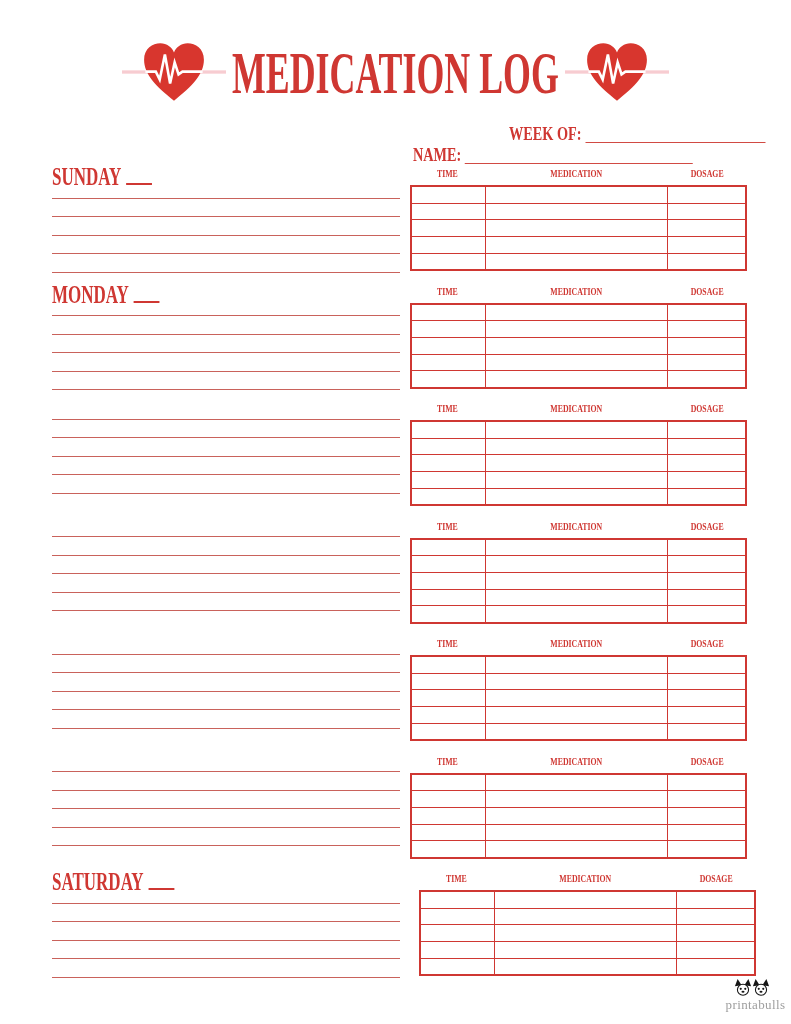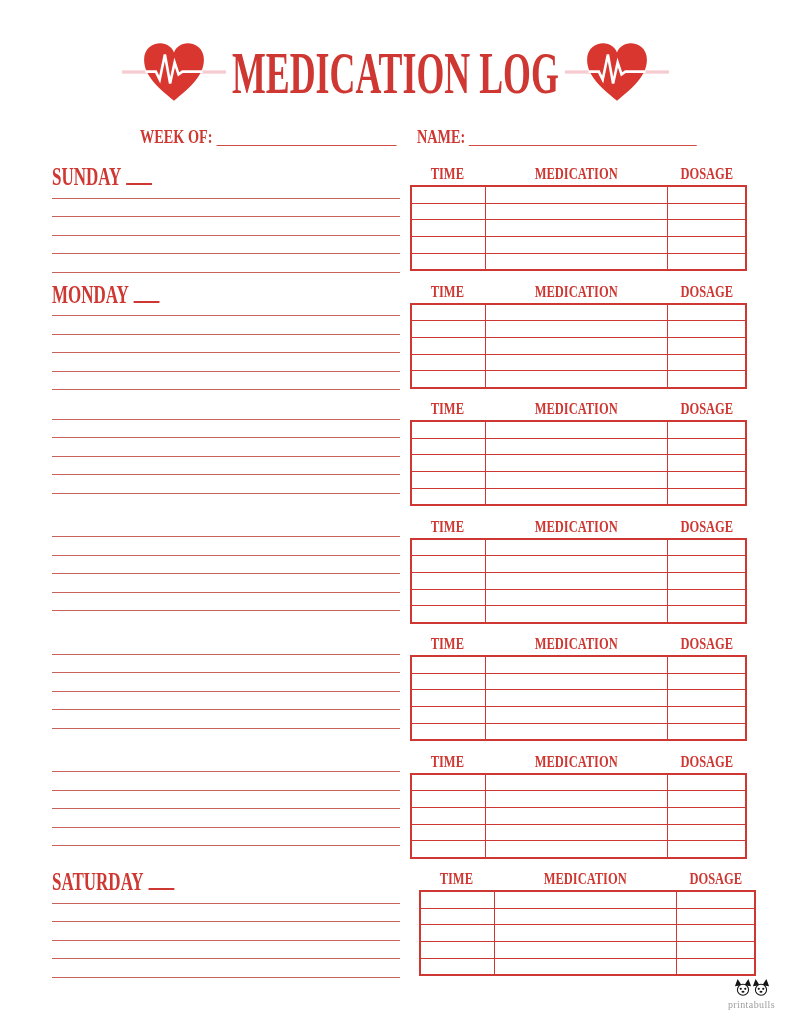--- a/index.html
+++ b/index.html
@@ -9,21 +9,21 @@
     font-family:Liberation Serif, serif;
   }
   
   .header { display:flex; justify-content:center; align-items:center; padding-top:36px; height:74px; }
   .page-title {
     display:inline-block; white-space:nowrap; font-weight:bold; font-size:56px;
     color:var(--red); transform:scale(0.64,1.05); margin:0 -86px; line-height:1;
   }
   .heart-svg { flex:0 0 auto; }
   
-  .fields { display:flex; align-items:flex-end; padding-left:135px; margin-top:14px; height:24px; }
+  .fields { display:flex; align-items:flex-end; padding-left:135px; margin-top:14px; height:24px;flex-direction:column; }
   .f-block {
     display:inline-flex; align-items:flex-end; transform:scaleX(0.75); transform-origin:left bottom;
     font-weight:bold; font-size:19px; color:var(--red); white-space:nowrap; line-height:1.1;
   }
   .f-week { margin-right:-64px; }
   .f-underline { display:inline-block; border-bottom:1.5px solid var(--ul-red); height:3px; margin-left:5px; margin-bottom:2px; }
   .u-week { width:240px; }
   .u-name { width:304px; }
   
   .days { margin-top:18px; padding:0 31px 0 47px; }
@@ -33,31 +33,31 @@
   .day-right { width:337px; margin-left:10px; }
   .day-title { height:14px; white-space:nowrap; }
   .day-cond {
     display:inline-block; transform:scaleX(0.68); transform-origin:left top;
     font-size:25px; line-height:22px; font-weight:bold; color:var(--red); white-space:nowrap;
   }
   .day-blank { display:inline-block; width:38px; height:15px; border-bottom:2.5px solid var(--red); margin-left:7px; }
   .write-line { height:17.5px; border-bottom:1px solid var(--line-red); }
   
   .med-headers { display:flex; height:13px; padding-top:1px; }
-  .col-h { font-weight:bold; font-size:16px; color:var(--red); text-align:center; line-height:13px; }
+  .col-h { font-weight:bold; font-size:10px; color:var(--red); text-align:center; line-height:13px; }
   .col-h > span { display:inline-block; transform:scaleX(0.78); }
   .med-table { margin-top:5px; border:2px solid var(--red); }
   .trow { display:flex; height:15.7px; }
   .trow + .trow { border-top:1px solid var(--red); }
   .tcell { box-sizing:border-box; }
   .tcell + .tcell { border-left:1px solid var(--red); }
   .c0 { width:22.2%; } .c1 { width:54.4%; } .c2 { width:23.4%; }
   
   .footer { position:absolute; top:978px; right:9px; width:52px; text-align:center; }
-  .brand { font-size:10px; color:var(--gray); letter-spacing:0.4px; line-height:8px; }
+  .brand { font-size:13px; color:var(--gray); letter-spacing:0.4px; line-height:8px; }
 </style>
 </head>
 <body>
 
 <div class="page">
 
   <div class="header">
     <svg class="heart-svg" width="104" height="66" viewBox="0 0 160 100" preserveAspectRatio="none">
       <rect x="0" y="46" width="160" height="5" style="fill:var(--pink)"></rect>
       <path d="M80 92 C 52 70, 34 52, 34 30 C 34 13, 47 5, 59 5 C 69 5, 77 11, 80 19 C 83 11, 91 5, 101 5 C 113 5, 126 13, 126 30 C 126 52, 108 70, 80 92 Z" style="fill:var(--heart-red)"></path>

